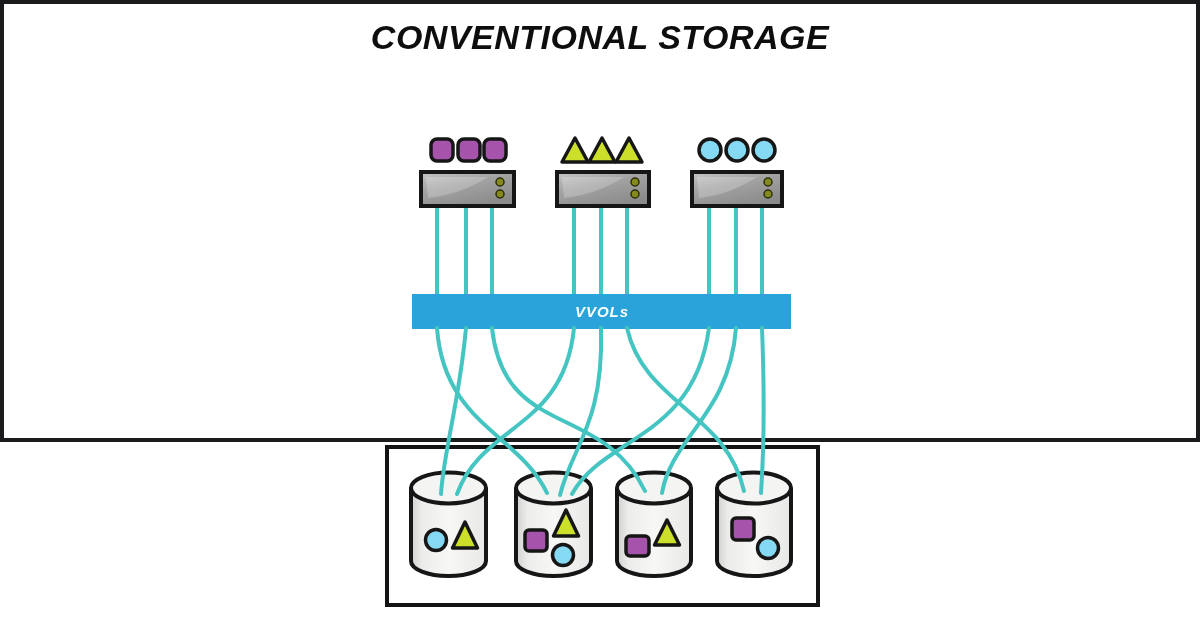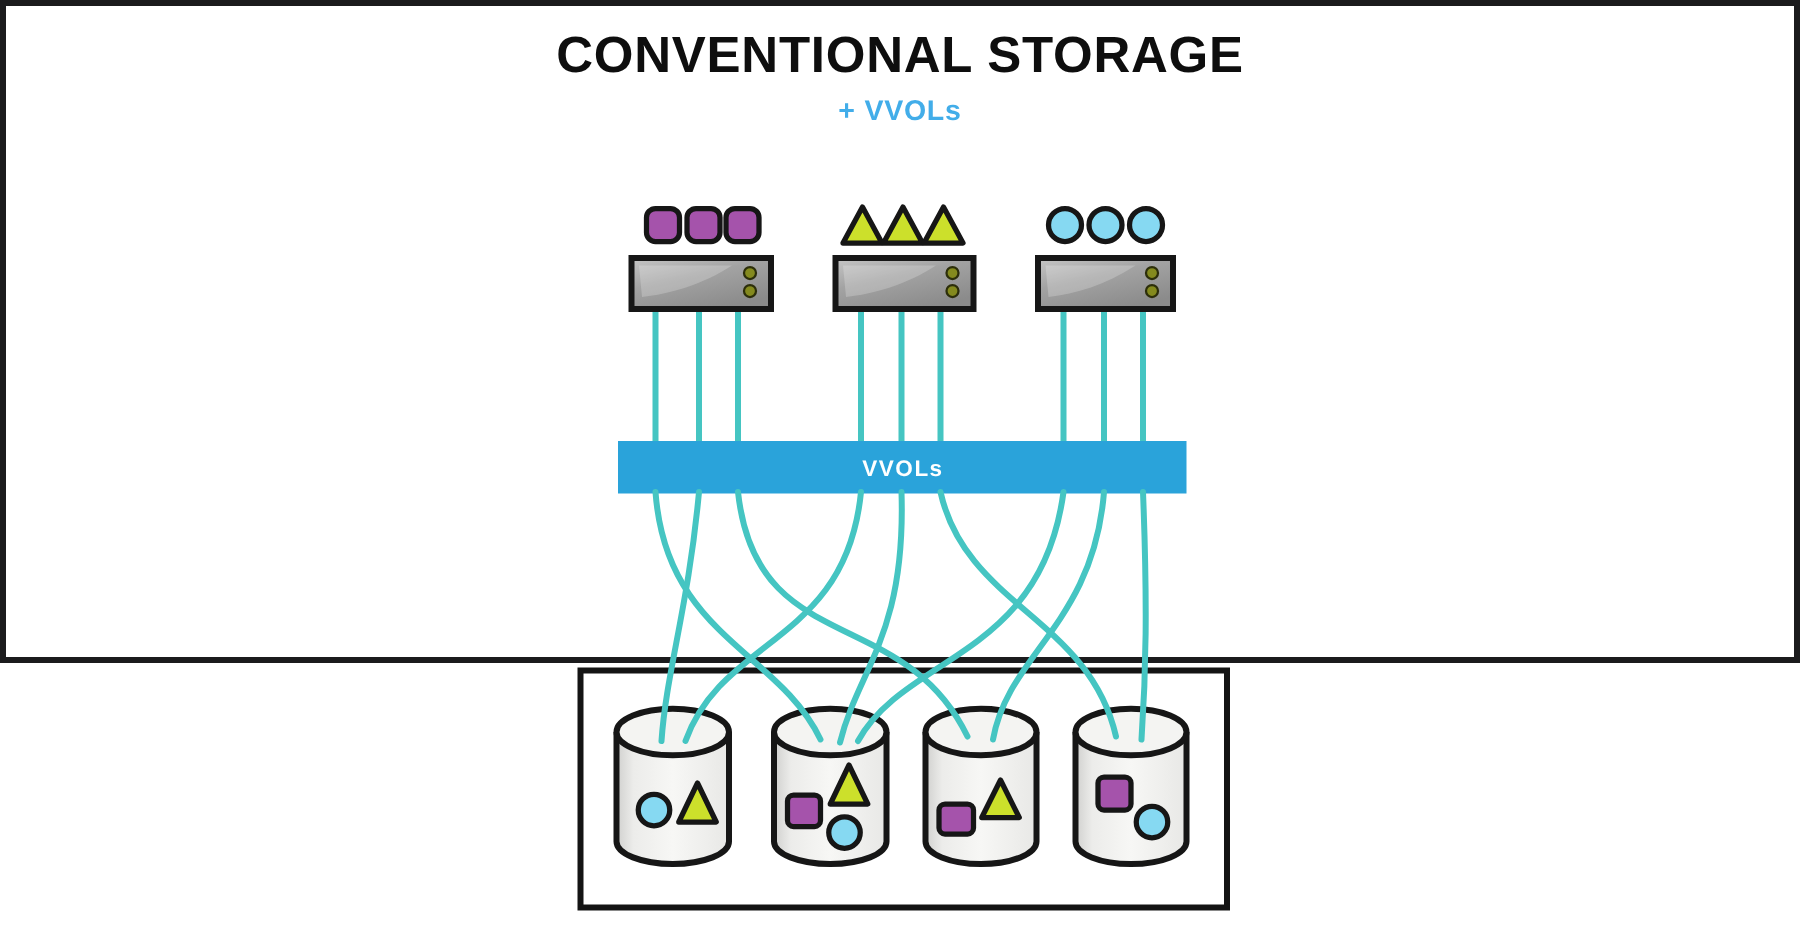--- a/index.html
+++ b/index.html
@@ -8,20 +8,21 @@
     background: #ffffff;
     font-family: "Liberation Sans", sans-serif;
     overflow: hidden;
   }
   .frame {
     position: absolute; inset: 0;
     width: 1200px; height: 442px;
     box-sizing: border-box;
     border: 4px solid #1b1b1d;
     background: #ffffff;
+    font-style: italic;
   }
   .title {
     position: absolute;
     top: 14px; left: 0; width: 100%;
     text-align: center;
     font-size: 34px;
     font-weight: bold;
     letter-spacing: 0.5px;
     color: #0e0e0e;
   }
@@ -46,21 +47,20 @@
     letter-spacing: 1px;
     fill: #ffffff;
   }
 </style>
 </head>
 <body>
 
 <div class="frame">
 
   <div class="title">CONVENTIONAL STORAGE</div>
-  <div class="subtitle">+ VVOLs</div>
 
   <svg class="diagram" viewBox="0 0 1200 630">
     <defs>
       <linearGradient id="srvGrad" x1="0" y1="0" x2="0.6" y2="1">
         <stop offset="0" stop-color="#c6c6c6"></stop>
         <stop offset="0.45" stop-color="#a3a3a3"></stop>
         <stop offset="1" stop-color="#8b8b8b"></stop>
       </linearGradient>
       <linearGradient id="cylGrad" x1="0" y1="0" x2="1" y2="0">
         <stop offset="0" stop-color="#d0d0ce"></stop>

